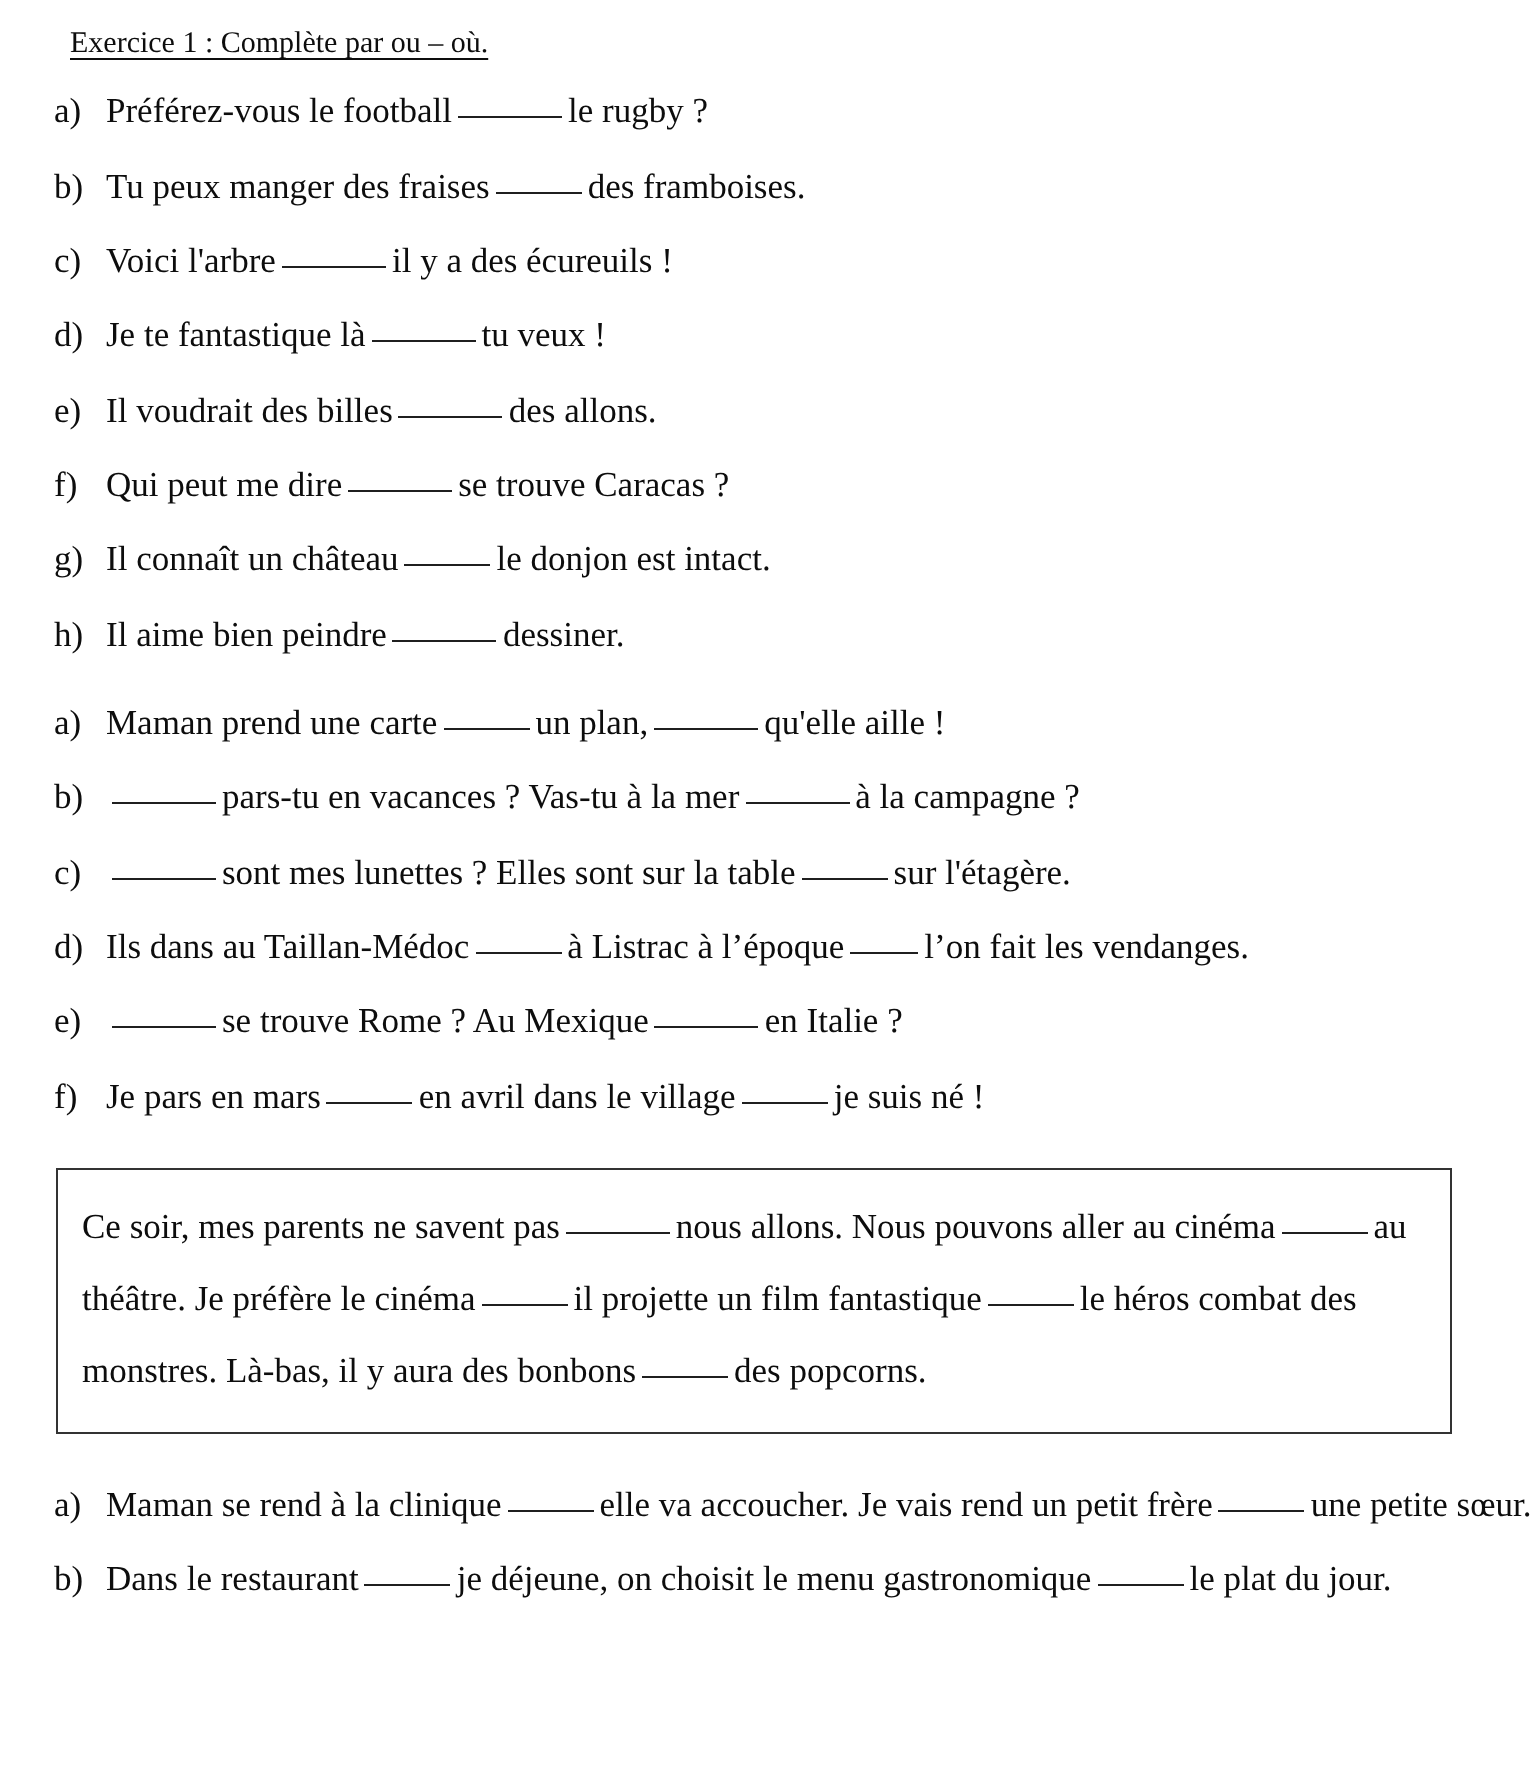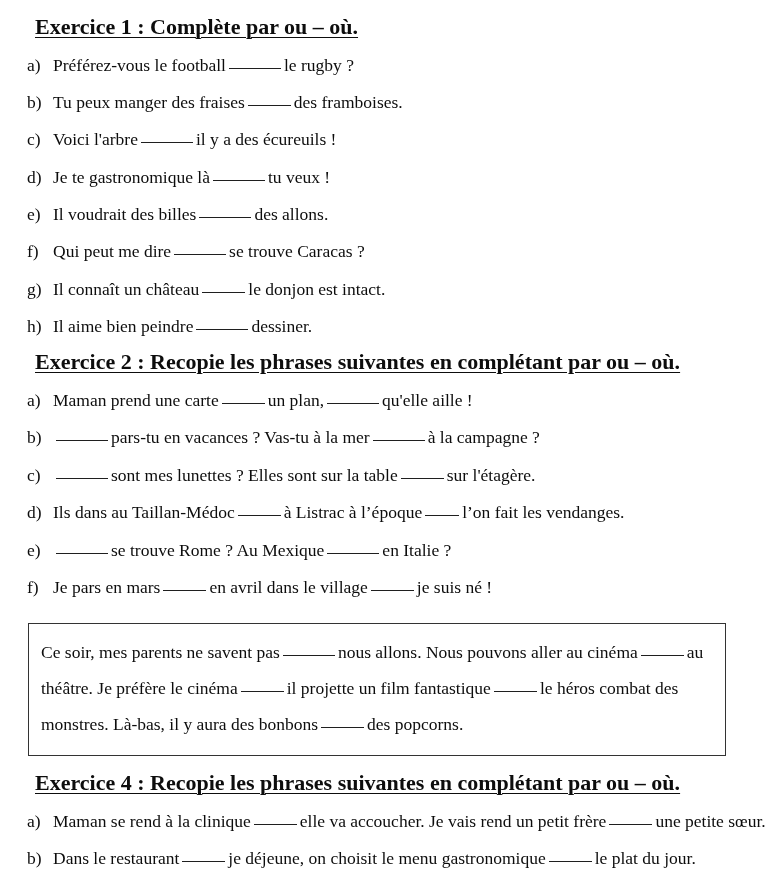--- a/index.html
+++ b/index.html
@@ -14,22 +14,22 @@
     color: #0d0d0d;
     font-size: 17.5px;
     overflow: hidden;
     position: relative;
   }
   .sheet {
     padding: 12px 0 0 0;
   }
   .ex-heading {
     margin: 0 0 0 35px;
-    font-size: 22px;
-    font-weight: 700;
+    font-size: 15px;
+    font-weight: 400;
     line-height: 1.35;
     white-space: nowrap;
   }
   .ex-heading .htext {
     text-decoration: underline;
     text-underline-offset: 3px;
     text-decoration-thickness: 1px;
   }
   .caret {
     display: inline-block;
@@ -107,21 +107,21 @@
     <li>
       <span class="marker">b)</span>
       <span>Tu peux manger des fraises</span><span class="blank w3"></span><span>des framboises.</span>
     </li>
     <li>
       <span class="marker">c)</span>
       <span>Voici l'arbre</span><span class="blank w4"></span><span>il y a des écureuils !</span>
     </li>
     <li>
       <span class="marker">d)</span>
-      <span>Je te gastronomique là</span><span class="blank w4"></span><span>tu veux !</span>
+      <span>Je te fantastique là</span><span class="blank w4"></span><span>tu veux !</span>
     </li>
     <li>
       <span class="marker">e)</span>
       <span>Il voudrait des billes</span><span class="blank w4"></span><span>des allons.</span>
     </li>
     <li>
       <span class="marker">f)</span>
       <span>Qui peut me dire</span><span class="blank w4"></span><span>se trouve Caracas ?</span>
     </li>
     <li>
@@ -129,21 +129,20 @@
       <span>Il connaît un château</span><span class="blank w3"></span><span>le donjon est intact.</span>
     </li>
     <li>
       <span class="marker">h)</span>
       <span>Il aime bien peindre</span><span class="blank w4"></span><span>dessiner.</span>
     </li>
   </ol>
 
   <div class="gap-1"></div>
 
-  <div class="ex-heading"><span class="htext">Exercice 2 : Recopie les phrases suivantes en complétant par ou – où.</span></div>
   <ol class="items ex2-list">
     <li>
       <span class="marker">a)</span>
       <span>Maman prend une carte</span><span class="blank w3"></span><span>un plan,</span><span class="blank w4"></span><span>qu'elle aille !</span>
     </li>
     <li>
       <span class="marker">b)</span>
       <span class="blank w4"></span><span>pars-tu en vacances ? Vas-tu à la mer</span><span class="blank w4"></span><span>à la campagne ?</span>
     </li>
     <li>
@@ -166,21 +165,20 @@
 
   <div class="gap-3"></div>
 
 
   <div class="textbox">
     <p><span>Ce soir, mes parents ne savent pas</span><span class="blank w4"></span><span>nous allons. Nous pouvons aller au cinéma</span><span class="blank w3"></span><span>au théâtre. Je préfère le cinéma</span><span class="blank w3"></span><span>il projette un film fantastique</span><span class="blank w3"></span><span>le héros combat des monstres. Là-bas, il y aura des bonbons</span><span class="blank w3"></span><span>des popcorns.</span></p>
   </div>
 
   <div class="gap-2"></div>
 
-  <div class="ex-heading"><span class="htext">Exercice 4 : Recopie les phrases suivantes en complétant par ou – où.</span></div>
   <ol class="items ex4-list">
     <li>
       <span class="marker">a)</span>
       <span>Maman se rend à la clinique</span><span class="blank w3"></span><span>elle va accoucher. Je vais rend un petit frère</span><span class="blank w3"></span><span>une petite sœur.</span>
     </li>
     <li>
       <span class="marker">b)</span>
       <span>Dans le restaurant</span><span class="blank w3"></span><span>je déjeune, on choisit le menu gastronomique</span><span class="blank w3"></span><span>le plat du jour.</span>
     </li>
 

